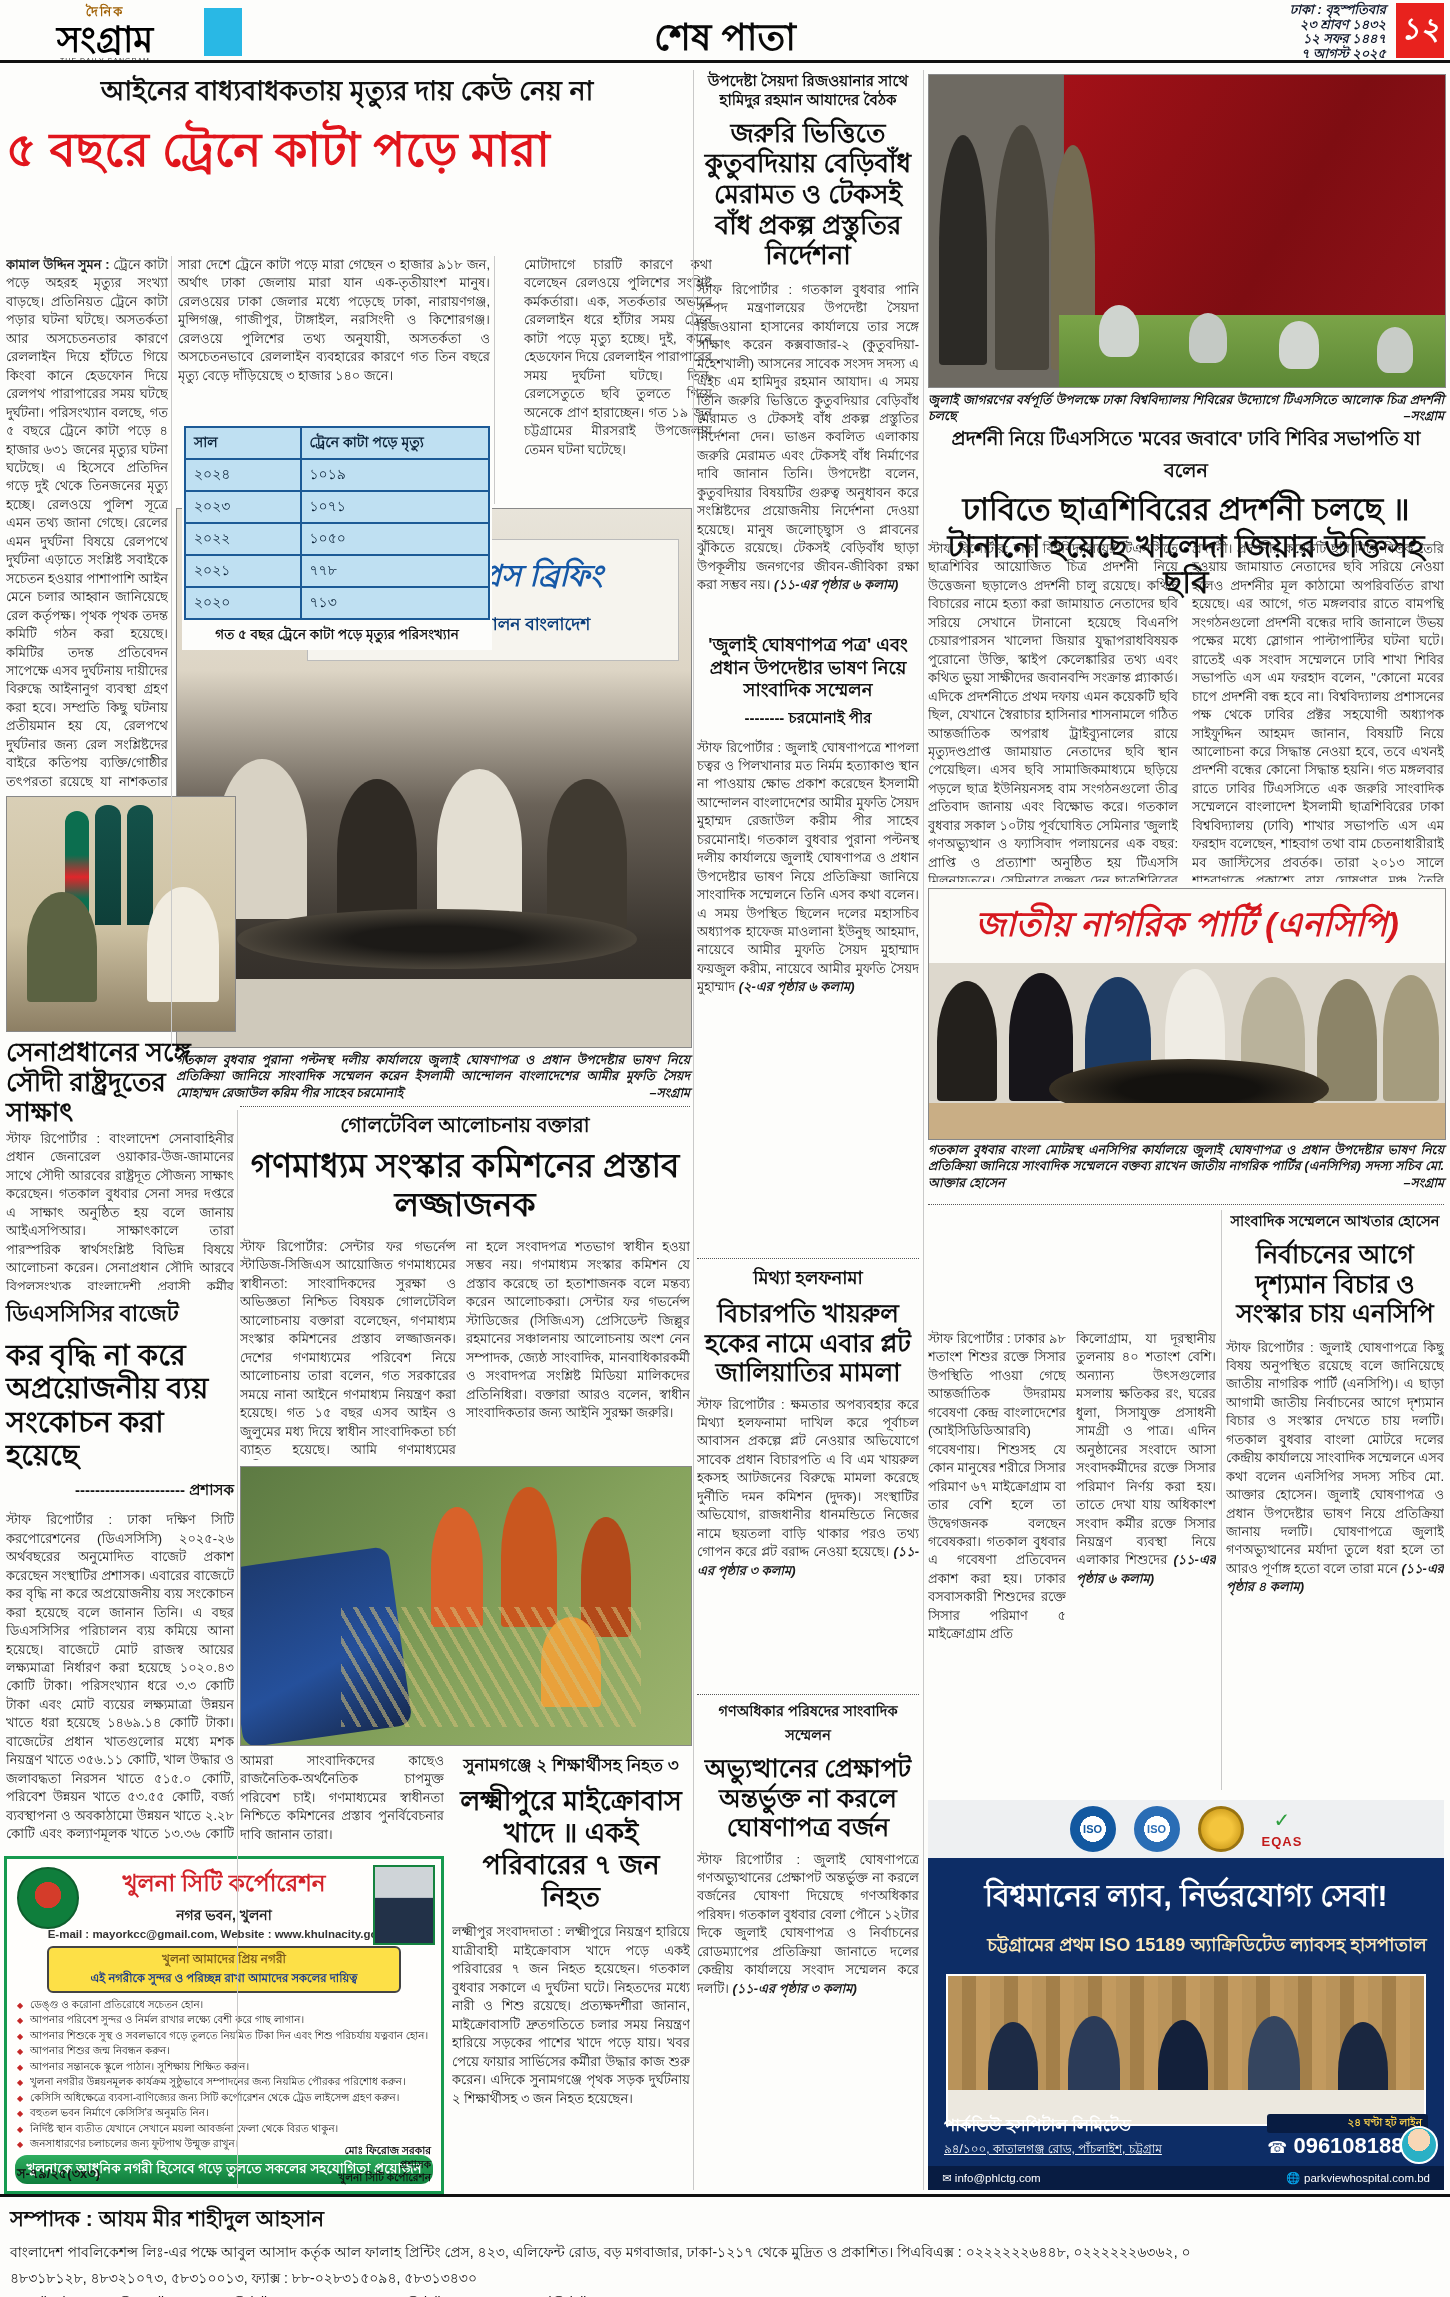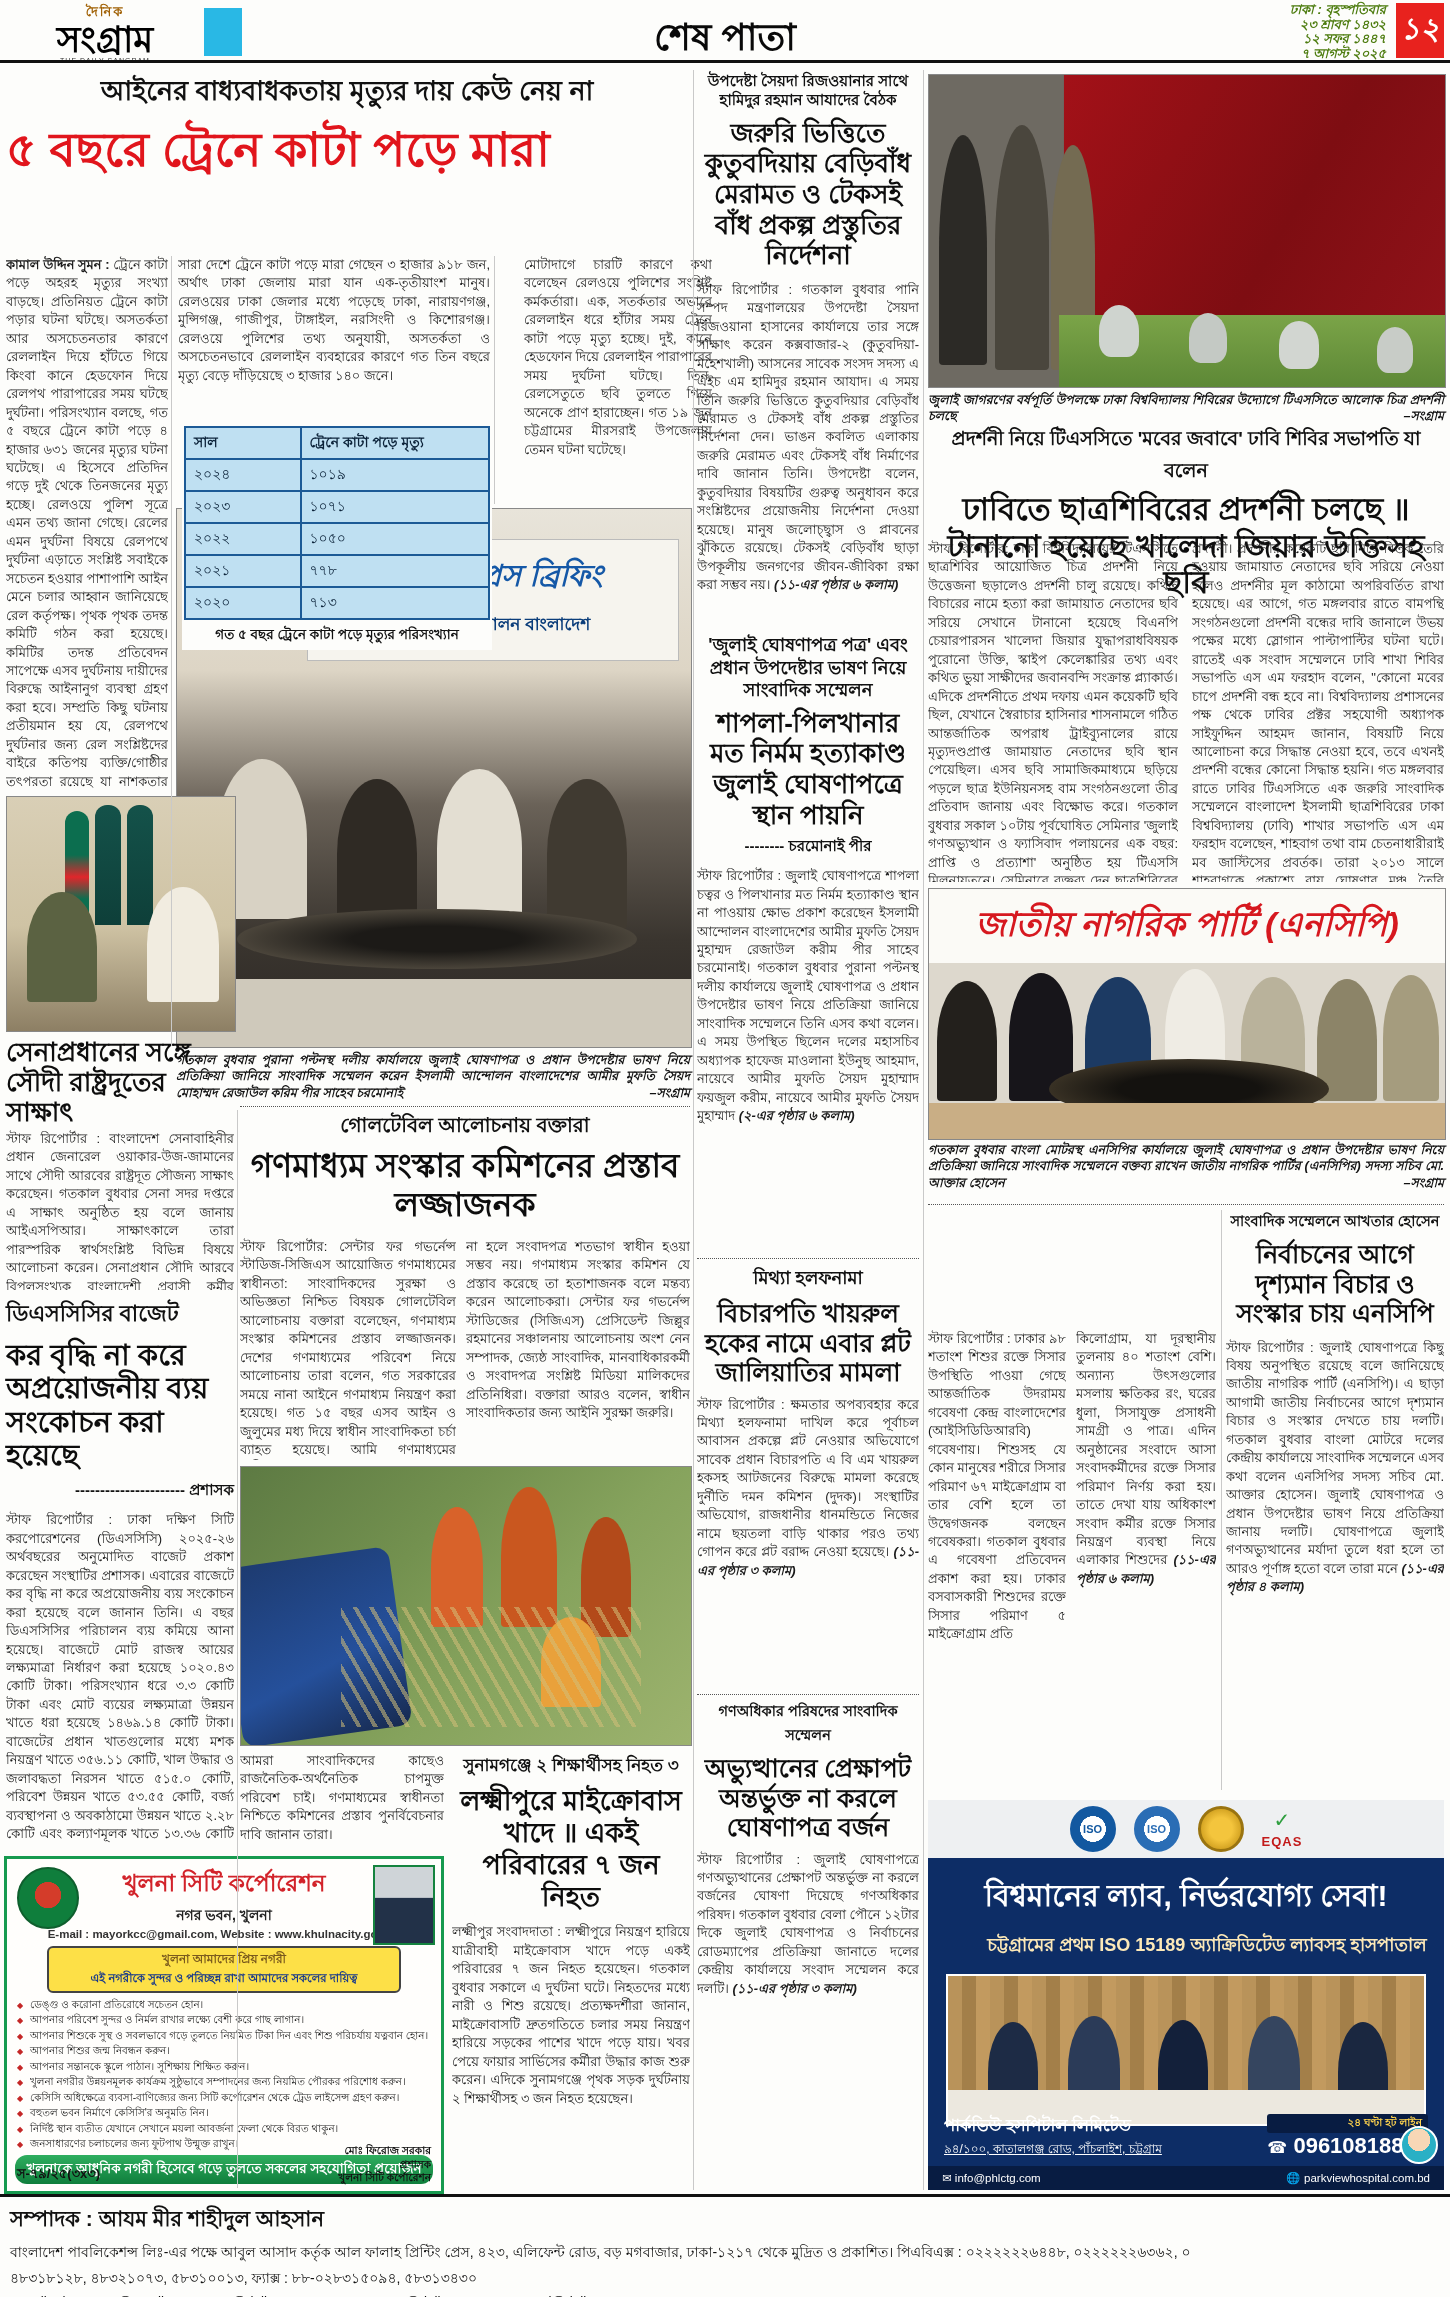--- a/index.html
+++ b/index.html
@@ -36,21 +36,21 @@
 <div id="page">
 
   <div class="abs" style="left:0;top:0;width:1450px;height:62px;">
     <div class="abs" style="left:10px;top:2px;width:190px;text-align:center;">
       <div style="font-size:13px;font-weight:bold;color:#a16207;letter-spacing:2px;">দৈনিক</div>
       <div style="font-size:36px;font-weight:bold;color:#000;line-height:0.95;">সংগ্রাম</div>
       <div style="font-size:7px;letter-spacing:1px;color:#333;">THE DAILY SANGRAM</div>
     </div>
     <div class="abs" style="left:204px;top:8px;width:38px;height:48px;background:#29b8e5;"></div>
     <div class="abs" style="left:500px;top:8px;width:450px;text-align:center;font-size:37px;font-weight:bold;color:#090909;">শেষ পাতা</div>
-    <div class="abs" style="left:1130px;top:3px;width:256px;text-align:right;font-size:13px;font-weight:bold;font-style:italic;line-height:1.12;color:#4d7c0f;">
+    <div class="abs" style="left:1130px;top:3px;width:256px;text-align:right;font-size:13px;font-weight:bold;font-style:italic;line-height:1.12;color:#0f172a;">
       <div>ঢাকা : বৃহস্পতিবার</div>
       <div>২৩ শ্রাবণ ১৪৩২</div>
       <div>১২ সফর ১৪৪৭</div>
       <div>৭ আগস্ট ২০২৫</div>
     </div>
     <div class="abs" style="left:1396px;top:3px;width:48px;height:55px;background:#e8221e;color:#fff;font-size:30px;font-weight:bold;font-style:italic;display:flex;align-items:center;justify-content:center;">
       <span>১২</span>
     </div>
     <div class="abs" style="left:0;top:60px;width:1450px;height:3px;background:#111;"></div>
   </div>
@@ -220,21 +220,20 @@
     <div class="kick" style="font-size:15px;line-height:1.25;">উপদেষ্টা সৈয়দা রিজওয়ানার সাথে হামিদুর রহমান আযাদের বৈঠক</div>
     <div class="hl" style="font-size:26px;margin-top:8px;">জরুরি ভিত্তিতে কুতুবদিয়ায় বেড়িবাঁধ মেরামত ও টেকসই বাঁধ প্রকল্প প্রস্তুতির নির্দেশনা</div>
     <div class="bt" style="margin-top:10px;height:352px;overflow:hidden;">
       <span>স্টাফ রিপোর্টার : গতকাল বুধবার পানি সম্পদ মন্ত্রণালয়ের উপদেষ্টা সৈয়দা রিজওয়ানা হাসানের কার্যালয়ে তার সঙ্গে সাক্ষাৎ করেন কক্সবাজার-২ (কুতুবদিয়া-মহেশখালী) আসনের সাবেক সংসদ সদস্য এ এইচ এম হামিদুর রহমান আযাদ। এ সময় তিনি জরুরি ভিত্তিতে কুতুবদিয়ার বেড়িবাঁধ মেরামত ও টেকসই বাঁধ প্রকল্প প্রস্তুতির নির্দেশনা দেন। ভাঙন কবলিত এলাকায় জরুরি মেরামত এবং টেকসই বাঁধ নির্মাণের দাবি জানান তিনি। উপদেষ্টা বলেন, কুতুবদিয়ার বিষয়টির গুরুত্ব অনুধাবন করে সংশ্লিষ্টদের প্রয়োজনীয় নির্দেশনা দেওয়া হয়েছে। মানুষ জলোচ্ছ্বাস ও প্লাবনের ঝুঁকিতে রয়েছে। টেকসই বেড়িবাঁধ ছাড়া উপকূলীয় জনগণের জীবন-জীবিকা রক্ষা করা সম্ভব নয়।</span>
       <span class="jump">(১১-এর পৃষ্ঠার ৬ কলাম)</span>
     </div>
   </div>
 
   <div class="abs" style="left:697px;top:634px;width:222px;">
     <div class="kick" style="font-size:18px;line-height:1.25;">'জুলাই ঘোষণাপত্র পত্র' এবং প্রধান উপদেষ্টার ভাষণ নিয়ে সাংবাদিক সম্মেলন</div>
-    <div class="hl" style="font-size:26px;margin-top:6px;">শাপলা-পিলখানার মত নির্মম হত্যাকাণ্ড জুলাই ঘোষণাপত্রে স্থান পায়নি</div>
     <div style="font-size:15px;font-weight:bold;text-align:center;margin-top:4px;">-------- চরমোনাই পীর</div>
     <div class="bt" style="margin-top:8px;height:406px;overflow:hidden;">
       <span>স্টাফ রিপোর্টার : জুলাই ঘোষণাপত্রে শাপলা চত্বর ও পিলখানার মত নির্মম হত্যাকাণ্ড স্থান না পাওয়ায় ক্ষোভ প্রকাশ করেছেন ইসলামী আন্দোলন বাংলাদেশের আমীর মুফতি সৈয়দ মুহাম্মদ রেজাউল করীম পীর সাহেব চরমোনাই। গতকাল বুধবার পুরানা পল্টনস্থ দলীয় কার্যালয়ে জুলাই ঘোষণাপত্র ও প্রধান উপদেষ্টার ভাষণ নিয়ে প্রতিক্রিয়া জানিয়ে সাংবাদিক সম্মেলনে তিনি এসব কথা বলেন। এ সময় উপস্থিত ছিলেন দলের মহাসচিব অধ্যাপক হাফেজ মাওলানা ইউনুছ আহমাদ, নায়েবে আমীর মুফতি সৈয়দ মুহাম্মাদ ফয়জুল করীম, নায়েবে আমীর মুফতি সৈয়দ মুহাম্মাদ</span>
       <span class="jump">(২-এর পৃষ্ঠার ৬ কলাম)</span>
     </div>
   </div>
 
   <div class="abs dotrule" style="left:697px;top:1258px;width:222px;"></div>
   <div class="abs" style="left:697px;top:1264px;width:222px;">
     <div class="kick" style="font-size:18px;">মিথ্যা হলফনামা</div>

